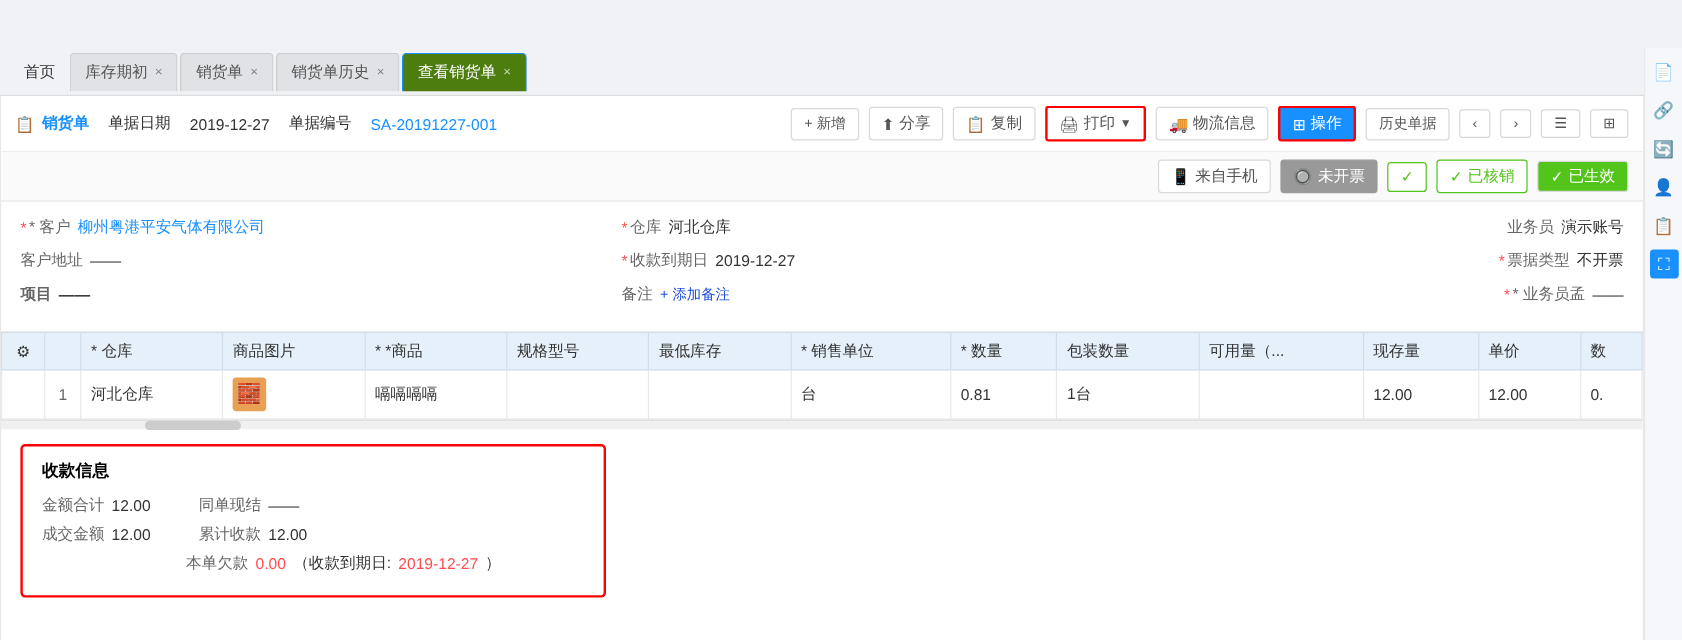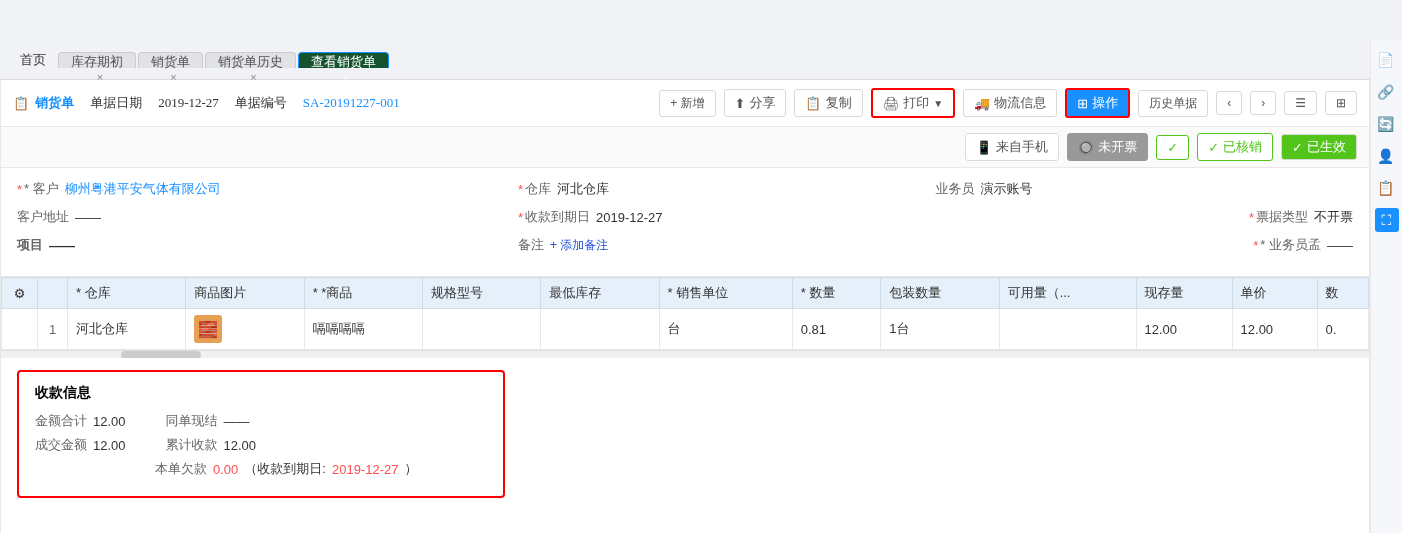--- a/index.html
+++ b/index.html
@@ -4,26 +4,25 @@
   <style>
     * { box-sizing: border-box; margin: 0; padding: 0; font-family: 'Microsoft YaHei', SimSun, sans-serif; font-size: 13px; }
     body { background: #f0f2f5; width: 1402px; min-height: 533px; overflow: hidden; }
 
     
     .tab-bar {
       display: flex; align-items: center; background: #f0f2f5; border-bottom: 1px solid #ddd;
       padding: 0 8px; height: 40px; position: relative;
     }
     .tab {
-      display: flex; align-items: center; padding: 0 12px; height: 16px; border-radius: 4px 4px 0 0;
+      display: flex; align-items: center; padding: 0 12px; height: 32px; border-radius: 4px 4px 0 0;
       cursor: pointer; color: #555; margin-right: 2px; background: #e0e2e6; border: 1px solid #ccc; border-bottom: none;
       font-size: 13px;
-      flex-direction: column;
-    }
-    .tab.active { background: #14532d; color: #fff; border-color: #1890ff; }
+    }
+    .tab.active { background: #4d7c0f; color: #fff; border-color: #1890ff; }
     .tab .close-icon { margin-left: 6px; font-size: 11px; color: inherit; opacity: 0.7; }
     .tab-home { background: none; border: none; color: #333; padding: 0 12px; cursor: pointer; font-size: 13px; }
     .tab-close-btn {
       position: absolute; right: 12px; top: 50%; transform: translateY(-50%);
       font-size: 18px; cursor: pointer; color: #666;
     }
 
     
     .main-content {
       background: #fff; margin: 0; padding: 0;
@@ -31,21 +30,21 @@
       min-height: 493px; position: relative;
     }
 
     
     .doc-header {
       display: flex; align-items: center; justify-content: space-between;
       padding: 8px 12px; border-bottom: 1px solid #e8e8e8; background: #fff;
     }
     .doc-header-left { display: flex; align-items: center; gap: 16px; }
     .doc-title { display: flex; align-items: center; gap: 6px; color: #1890ff; font-weight: bold; font-size: 14px; }
-    .doc-meta { color: #333; font-size: 13px; font-family: Liberation Serif, serif; }
+    .doc-meta { color: #333; font-size: 13px; }
     .doc-header-right { display: flex; align-items: center; gap: 8px; }
 
     .btn {
       display: flex; align-items: center; gap: 4px; padding: 4px 10px; border: 1px solid #d9d9d9;
       border-radius: 3px; cursor: pointer; background: #fff; color: #555; font-size: 12px;
     }
     .btn-green-outline { border: 1px solid #52c41a; color: #52c41a; border-radius: 3px; padding: 4px 10px; background: #fff; cursor: pointer; font-size: 12px; }
     .btn-operation { background: #1890ff; color: #fff; border: none; border-radius: 3px; }
     .btn-highlighted { border: 2px solid #ff0000; }
 
@@ -228,21 +227,21 @@
         <div class="form-field" style="flex:1.2;">
           <span class="field-required">*</span>
           <span class="field-label" style="margin-right:6px;">* 客户</span>
           <span class="field-value field-value-link">柳州粤港平安气体有限公司</span>
         </div>
         <div class="form-field" style="flex:1;">
           <span class="field-required">*</span>
           <span class="field-label">仓库</span>
           <span class="field-value">河北仓库</span>
         </div>
-        <div class="form-field" style="flex:1; ">
+        <div class="form-field" style="flex:1; justify-content:flex-end;">
           <span class="field-label">业务员</span>
           <span class="field-value">演示账号</span>
         </div>
       </div>
       <div class="form-row">
         <div class="form-field" style="flex:1.2;">
           <span class="field-label">客户地址</span>
           <span class="field-value">——</span>
         </div>
         <div class="form-field" style="flex:1;">

